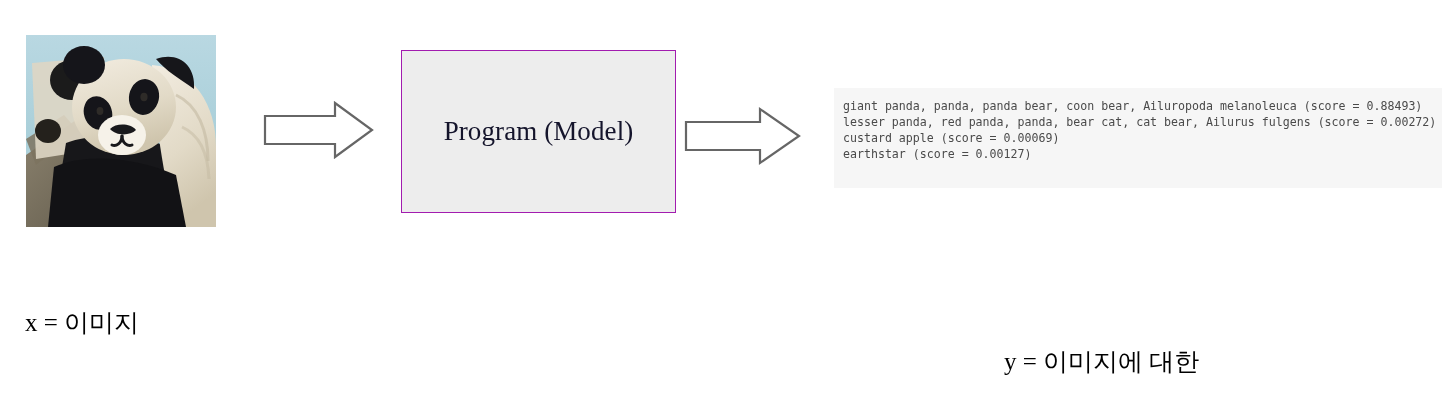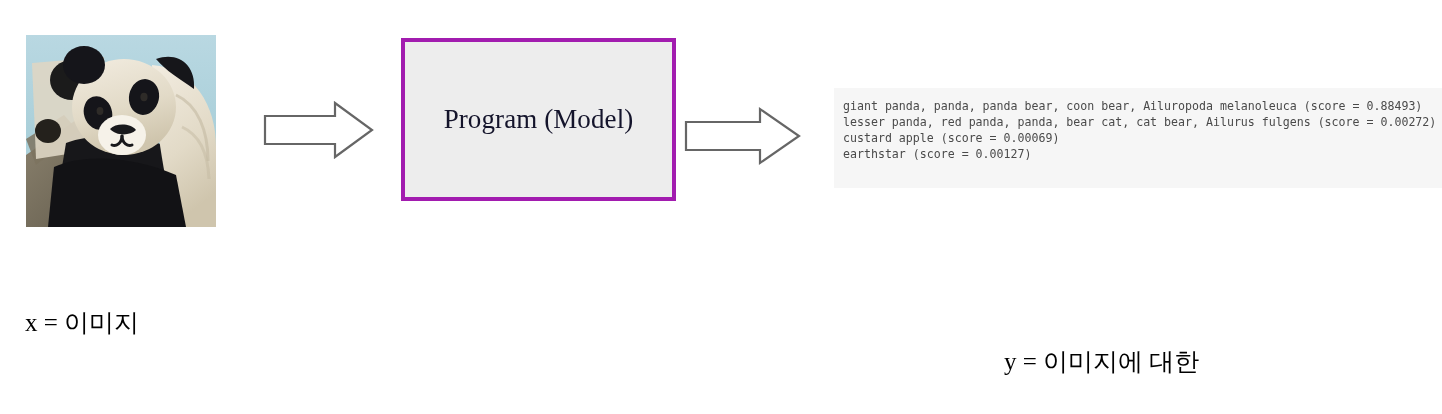--- a/index.html
+++ b/index.html
@@ -44,26 +44,26 @@
     position: absolute;
   }
   .arrow svg { display: block; }
   .arrow-1 { left: 263px; top: 100px; }
   .arrow-2 { left: 684px; top: 106px; }
 
   
   .model-box {
     position: absolute;
     left: 401px;
-    top: 38px;
+    top: 50px;
     width: 275px;
     height: 163px;
     box-sizing: border-box;
     background: #ededed;
-    border: 4px solid #a21caf;
+    border: 1px solid #a21caf;
     display: flex;
     align-items: center;
     justify-content: center;
   }
   .model-box .model-label {
     font-family: "Liberation Serif", serif;
     font-size: 27px;
     line-height: 1.1;
     color: #14142b;
     letter-spacing: 0.1px;

